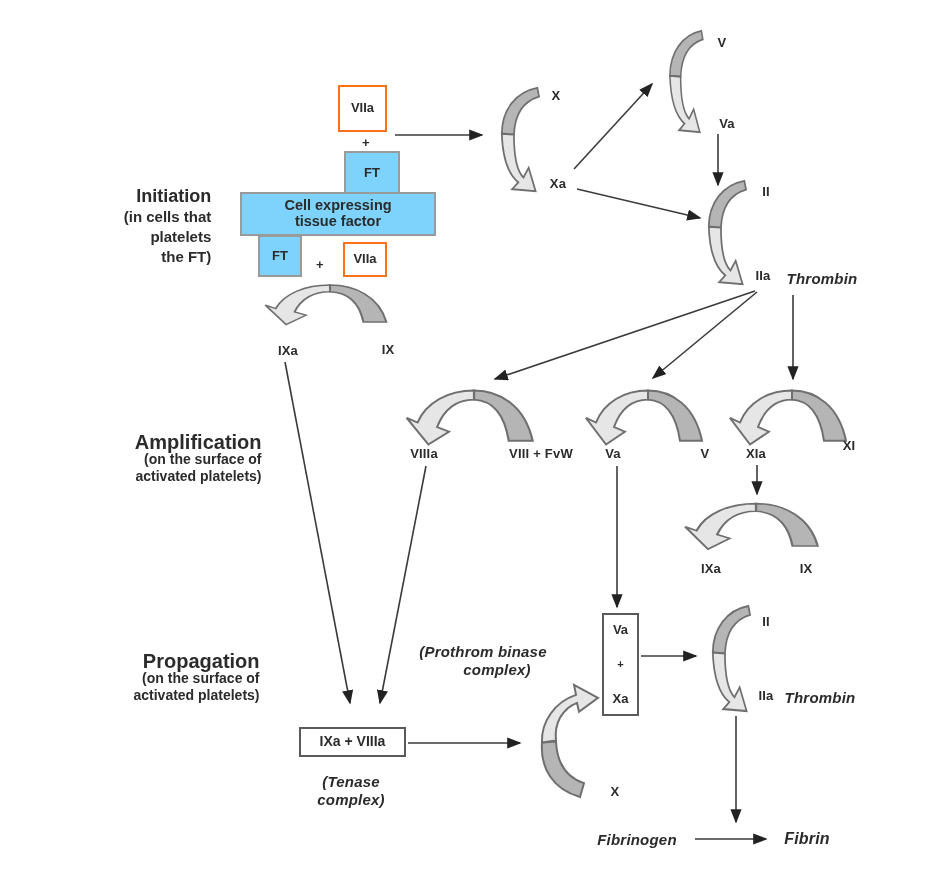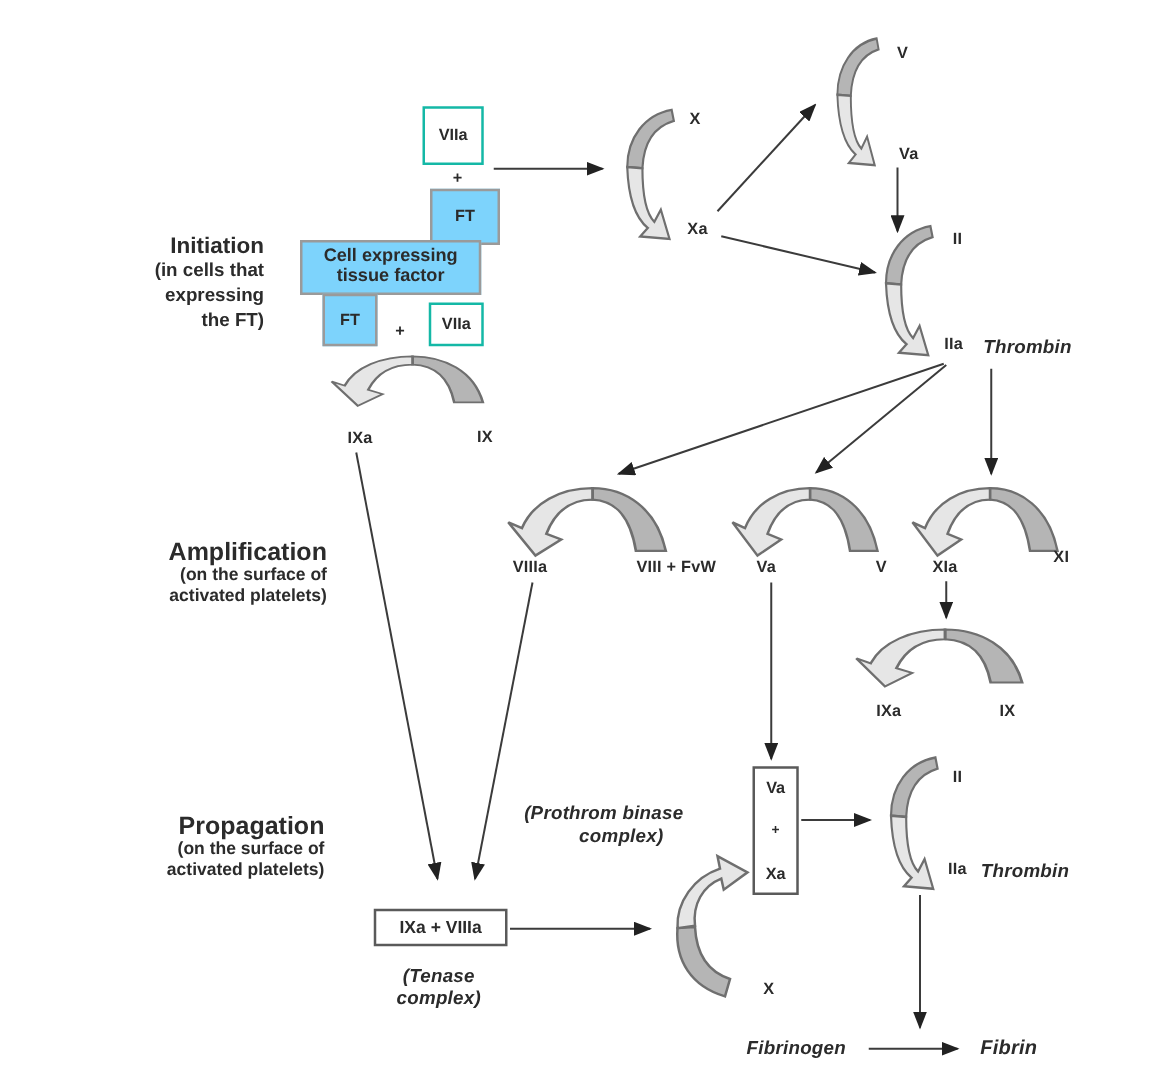--- a/index.html
+++ b/index.html
@@ -24,21 +24,21 @@
     letter-spacing:.2px;
   }
   .lbl.big{font-size:15px;font-style:italic;}
   .box{
     position:absolute;
     display:flex;align-items:center;justify-content:center;
     font-weight:bold;font-size:13px;
     text-align:center;line-height:1.1;
     box-sizing:border-box;
   }
-  .box.white{background:#ffffff;border:2px solid #14b8a6;}
+  .box.white{background:#ffffff;border:2px solid #f97316;}
   .box.gray{background:#7dd3fc;border:2px solid #9a9a9a;}
   .box.dark-border{border:2px solid #5a5a5a;background:#ffffff;}
   .stage{
     position:absolute;
     transform:translate(-50%,0);
     text-align:right;
     font-weight:bold;
     white-space:nowrap;
   }
   .stage .t{font-size:18px;line-height:21px;}
@@ -126,21 +126,21 @@
   </svg>
 
   <svg class="arc" style="left:705px;top:602px" width="52" height="114" viewBox="0 0 60 115" preserveAspectRatio="none">
     <path d="M50,4 C25,8 9,27 9,51 L23,52 C24,32 33,18 52,13 Z" fill="#b5b5b5" stroke="#6f6f6f" stroke-width="2"></path>
     <path d="M9,51 C10,77 17,93 28,101 L21,108 L48,110 L40,86 L34,96 C25,88 23,71 23,52 Z" fill="#e6e6e6" stroke="#6f6f6f" stroke-width="2"></path>
   </svg>
 
   <div class="stage" style="left:145px;top:186px">
     <div class="t">Initiation</div>
     <div class="s">(in cells that</div>
-    <div class="s">expressing</div>
+    <div class="s">platelets</div>
     <div class="s">the FT)</div>
   </div>
 
   <div class="stage" style="left:176px;top:434px">
     <div class="t small">Amplification</div>
     <div class="s small">(on the surface of</div>
     <div class="s small">activated platelets)</div>
   </div>
 
   <div class="stage" style="left:174px;top:653px">
@@ -149,21 +149,21 @@
     <div class="s small">activated platelets)</div>
   </div>
 
   <div class="box white" style="left:338px;top:85px;width:49px;height:47px">
     <span>VIIa</span>
   </div>
   <div class="lbl" style="left:366px;top:142px">+</div>
   <div class="box gray" style="left:344px;top:151px;width:56px;height:45px">
     <span>FT</span>
   </div>
-  <div class="box gray" style="left:240px;top:192px;width:145px;height:44px;font-size:14.5px">
+  <div class="box gray" style="left:240px;top:192px;width:196px;height:44px;font-size:14.5px">
     <span>
       <span style="display:block">Cell expressing</span>
       <span style="display:block">tissue factor</span>
     </span>
   </div>
   <div class="box gray" style="left:258px;top:235px;width:44px;height:42px">
     <span>FT</span>
   </div>
   <div class="lbl" style="left:320px;top:264px">+</div>
   <div class="box white" style="left:343px;top:242px;width:44px;height:35px">

